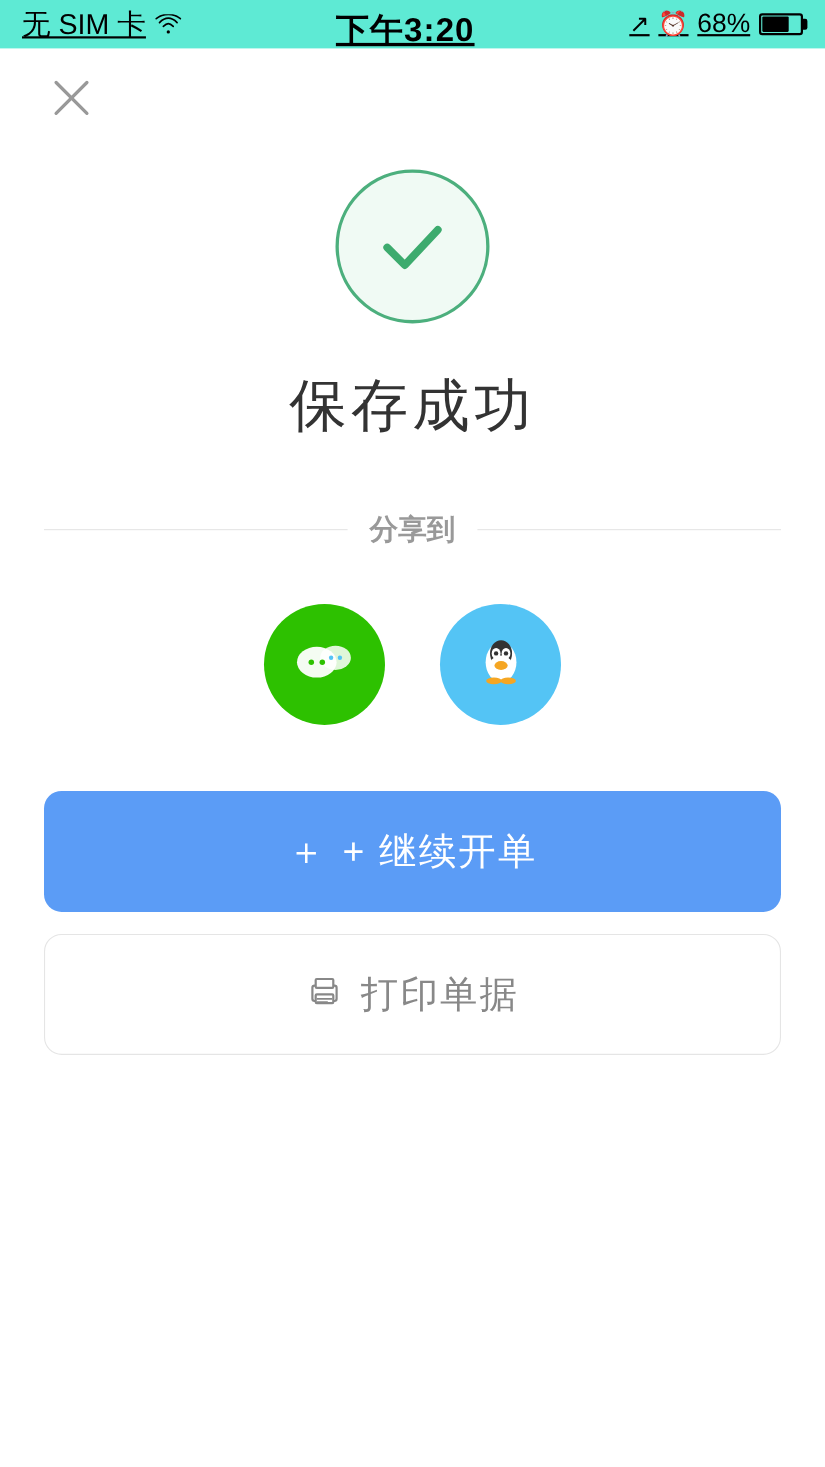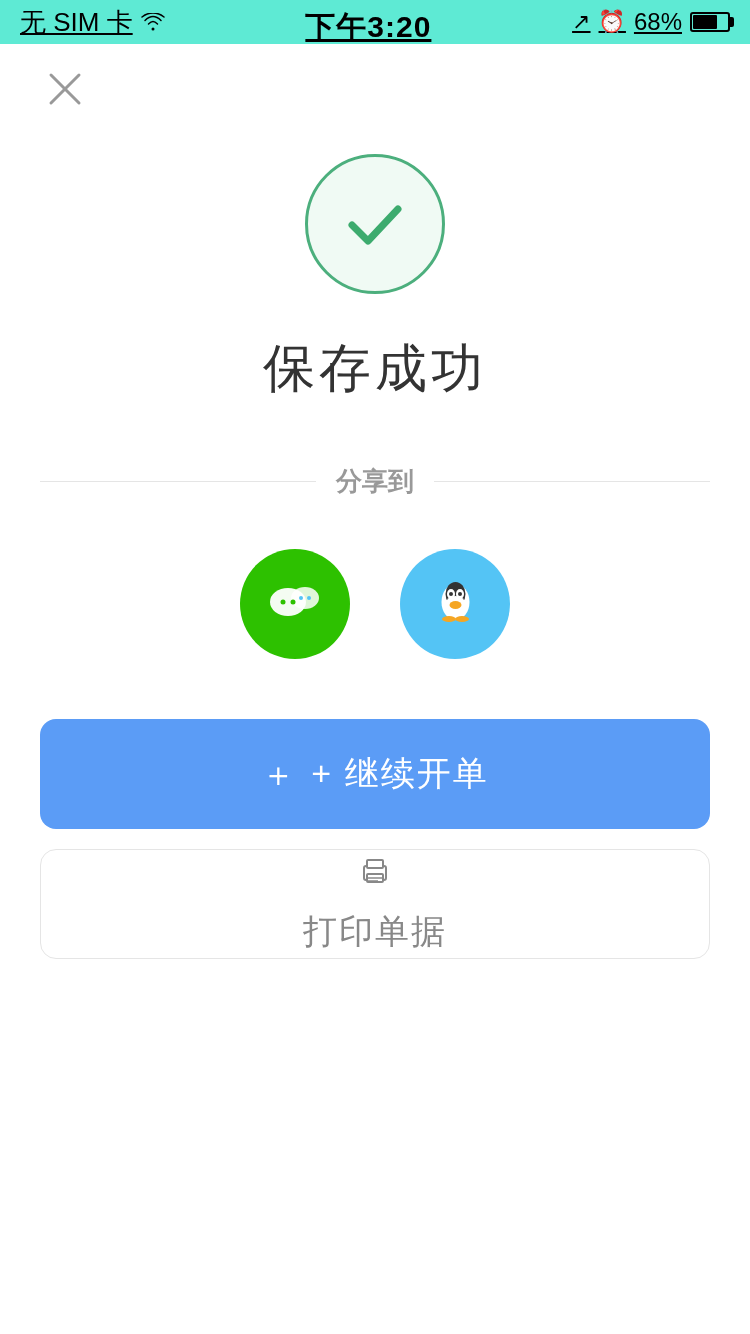--- a/index.html
+++ b/index.html
@@ -220,21 +220,20 @@
 
     .btn-primary {
       background: #5b9cf6;
       color: #ffffff;
     }
 
     .btn-secondary {
       background: #ffffff;
       color: #888888;
       border: 1px solid #e5e5e5;
-      flex-direction: column;
     }
 
     .btn-icon {
       font-size: 34px;
       line-height: 1;
     }
   </style>
 </head>
 <body>
 

